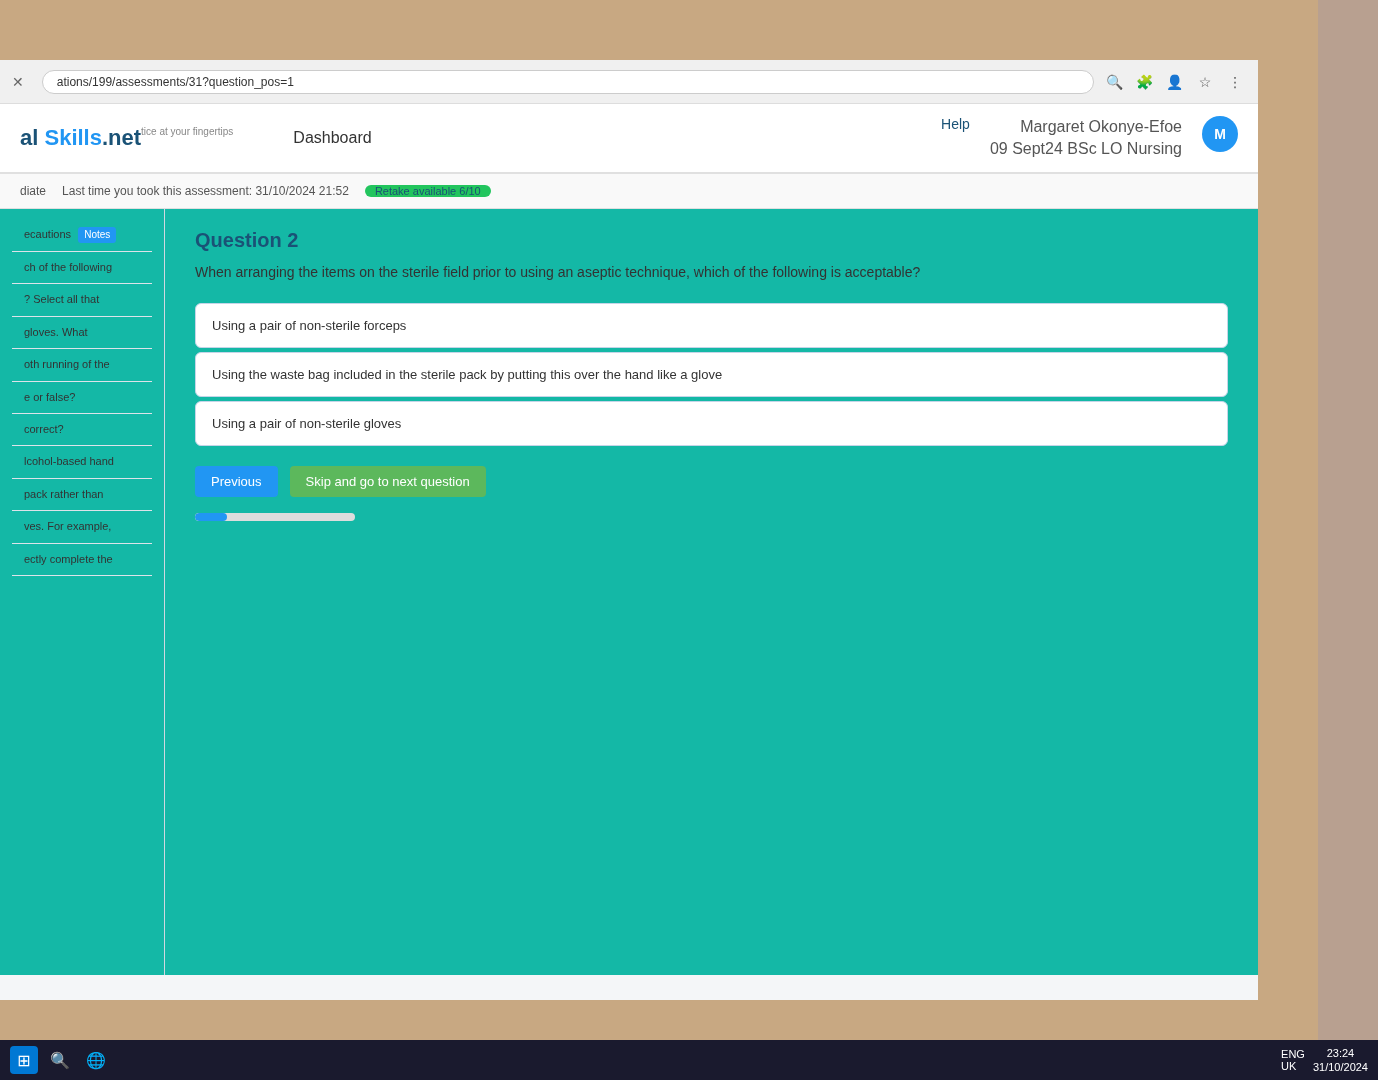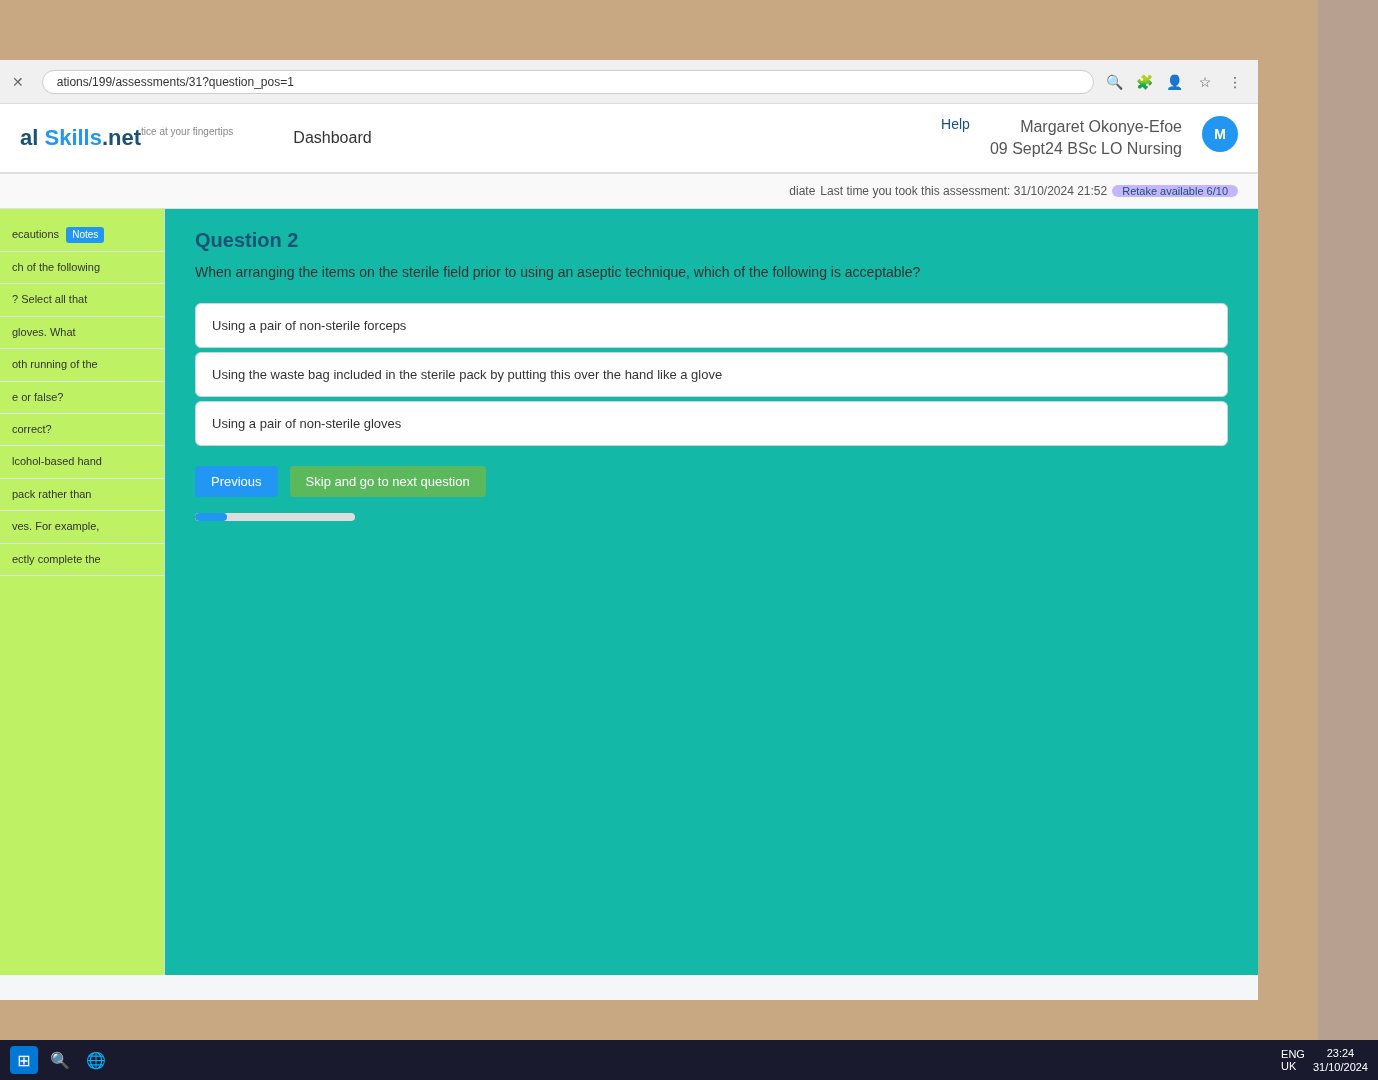--- a/index.html
+++ b/index.html
@@ -124,42 +124,41 @@
 
     
     .assessment-info-bar {
       background: #f9f9f9;
       padding: 10px 20px;
       font-size: 12px;
       color: #555;
       border-bottom: 1px solid #e0e0e0;
       display: flex;
       align-items: center;
-      gap: 5px;
-      justify-content: flex-end;
+      gap: 16px;
     }
     .retake-badge {
-      background: #c4b5fd;
+      background: #22c55e;
       padding: 0 10px;
       border-radius: 12px;
       color: #1a5276;
       font-size: 11px;
     }
 
     
     .main-layout {
       display: flex;
       height: calc(100% - 130px);
     }
 
     
     .sidebar {
       width: 165px;
-      background: #bef264;
-      padding: 10px 0;
+      background: #14b8a6;
+      padding: 10px 12px;
       overflow: hidden;
       border-right: 1px solid #d0d8e0;
     }
     .sidebar-item {
       padding: 8px 12px;
       font-size: 11px;
       color: #444;
       border-bottom: 1px solid #dde3ea;
       line-height: 1.4;
     }

